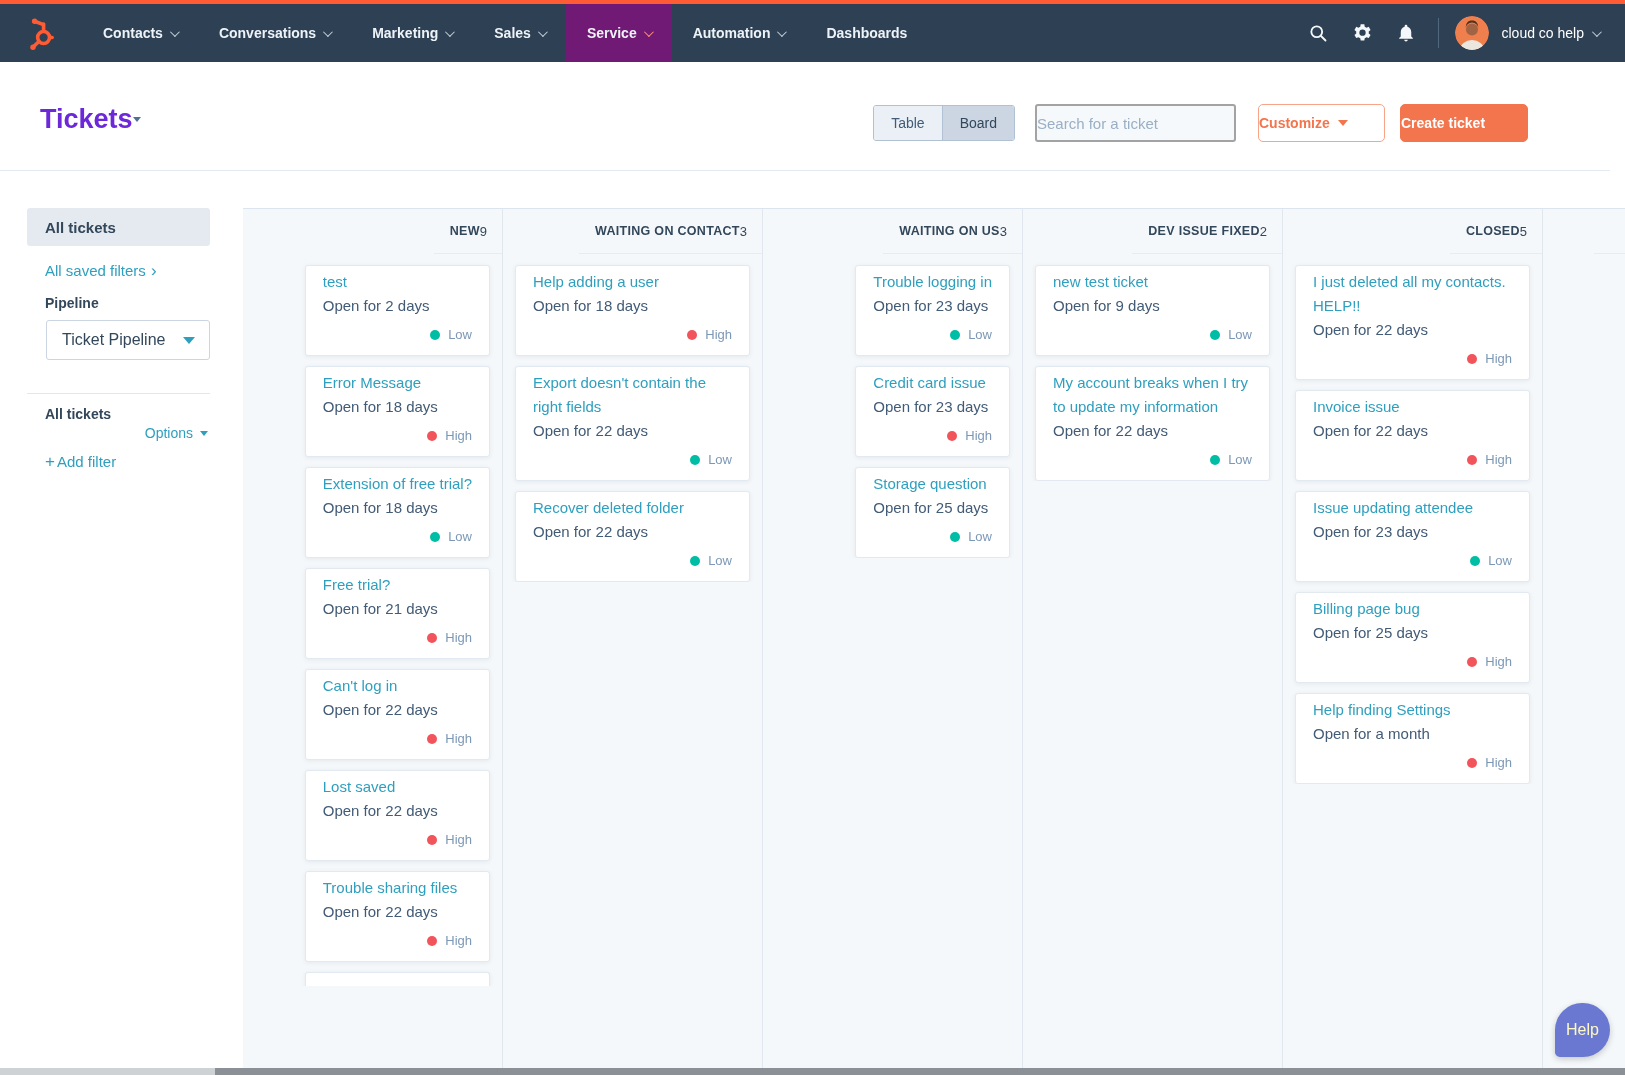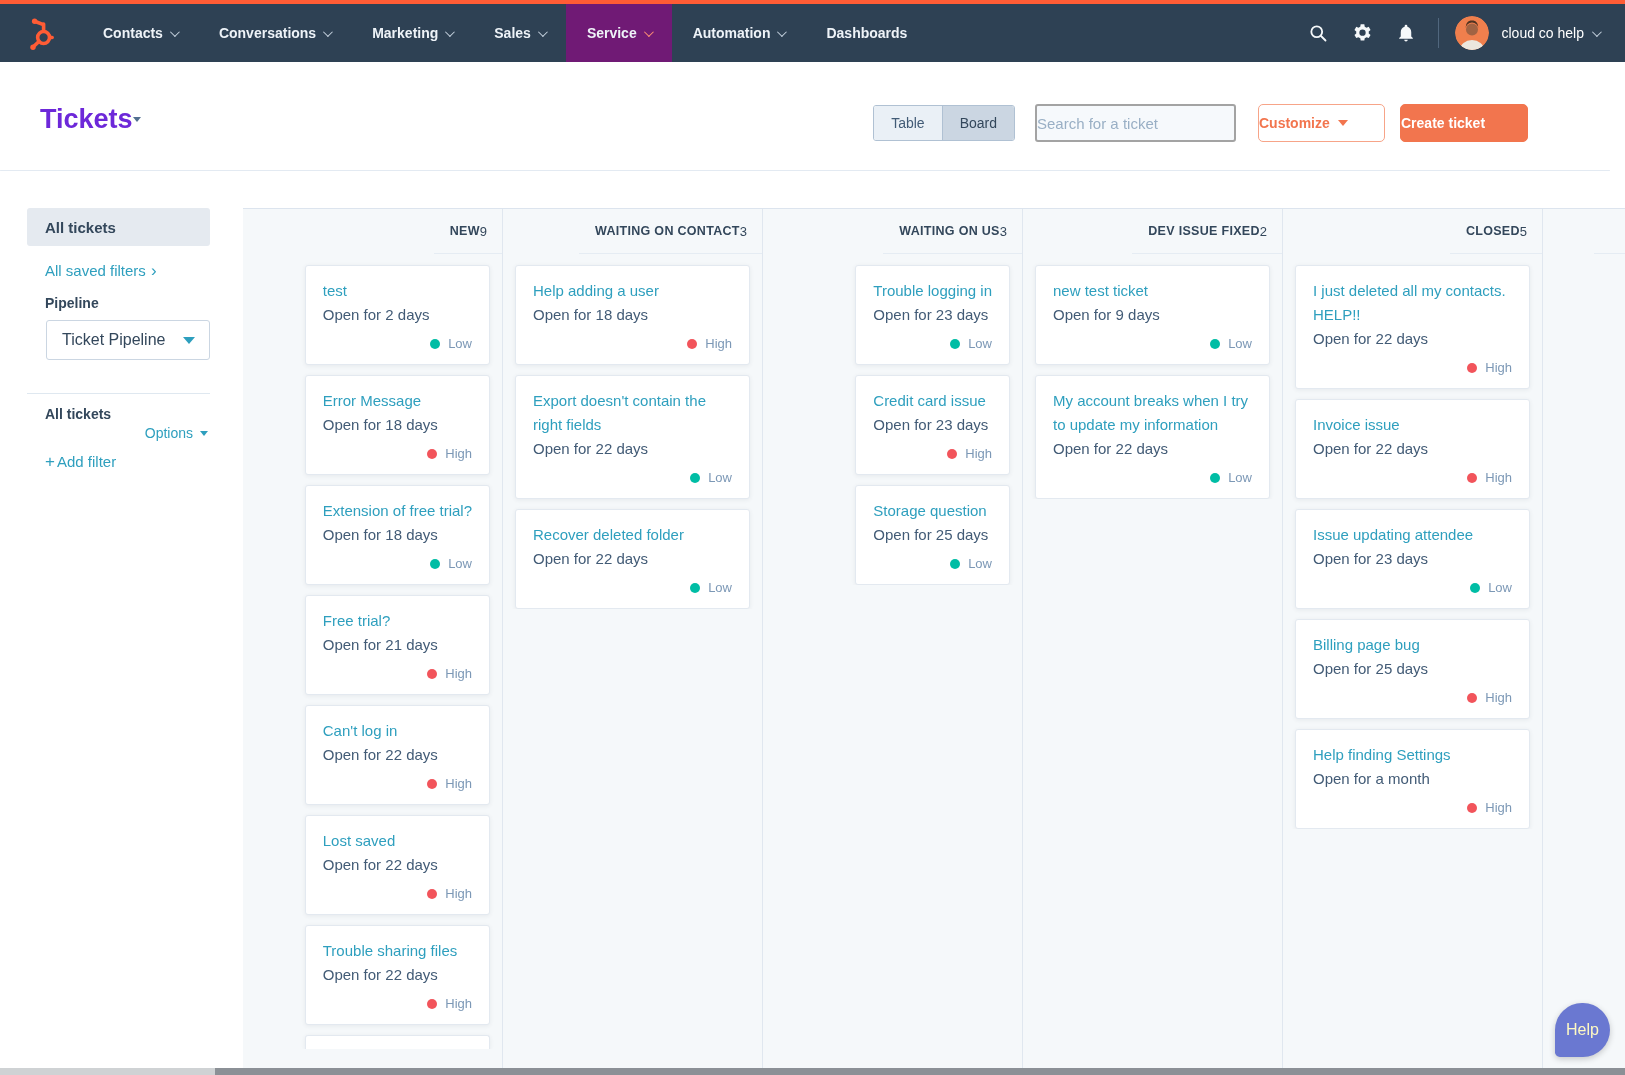--- a/index.html
+++ b/index.html
@@ -64,21 +64,21 @@
   .board { position:absolute; left:243px; top:208px; right:0; bottom:7px; background:#f5f8fa;
     border-top:1px solid #dce4ee; display:flex; overflow:hidden; }
   .column { width:260px; flex:0 0 260px; border-right:1px solid #e0e7ef; display:flex; flex-direction:column; overflow:hidden;align-items:flex-end;}
   .column.partial { width:auto; flex:1 1 auto; border-right:none; }
   .col-header { height:45px; flex:0 0 45px; border-bottom:1px solid #e5ecf3; display:flex; align-items:center;
     justify-content:space-between; padding:0 15px 0 16px; }
   .col-name { font-size:12.5px; font-weight:700; color:#33475b; letter-spacing:.3px; text-transform:uppercase; }
   .col-count { font-size:13px; color:#33475b; }
   .cards { padding:11px 12px 0 12px; display:flex; flex-direction:column; gap:10px; overflow:hidden; }
   .card { background:#fff; border:1px solid #e3e9f0; border-radius:3px; box-shadow:0 1px 4px rgba(45,62,80,.08);
-    padding:13px 17px 12px 17px; cursor:pointer; }
+    padding:4px 17px 12px 17px; cursor:pointer; }
   .card-title { font-size:15px; color:#2e9fbe; line-height:24px; text-decoration:none; display:block; }
   .card-age { font-size:15px; color:#425b76; line-height:24px; }
   .card-priority { margin-top:8px; height:17px; display:flex; align-items:center; justify-content:flex-end; gap:8px;
     font-size:13px; color:#7c98b6; }
   .dot { width:10px; height:10px; border-radius:50%; display:inline-block; }
   .card.stub { height:14px; padding:0; border-bottom:none; border-radius:3px 3px 0 0; }
 
   
   .help-bubble { position:absolute; right:15px; bottom:18px; width:55px; height:54px; background:#6a78d1;
     border-radius:28px 28px 28px 5px; display:flex; align-items:center; justify-content:center;

